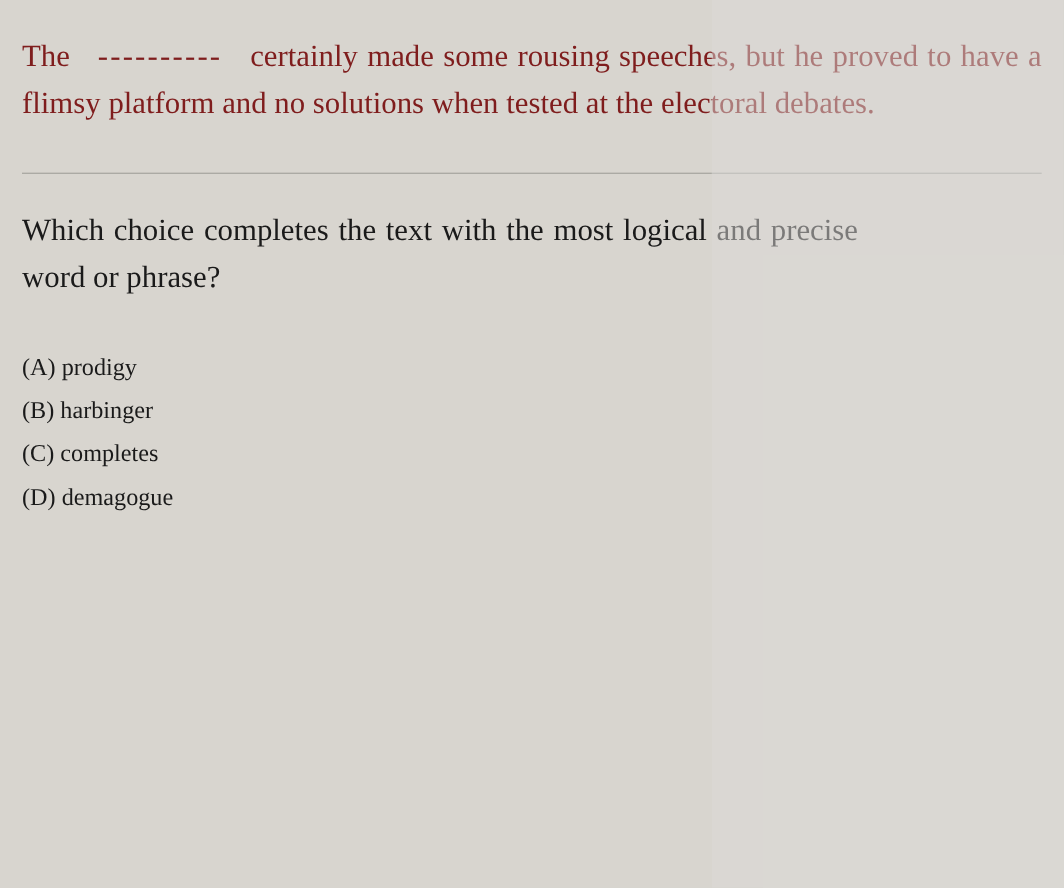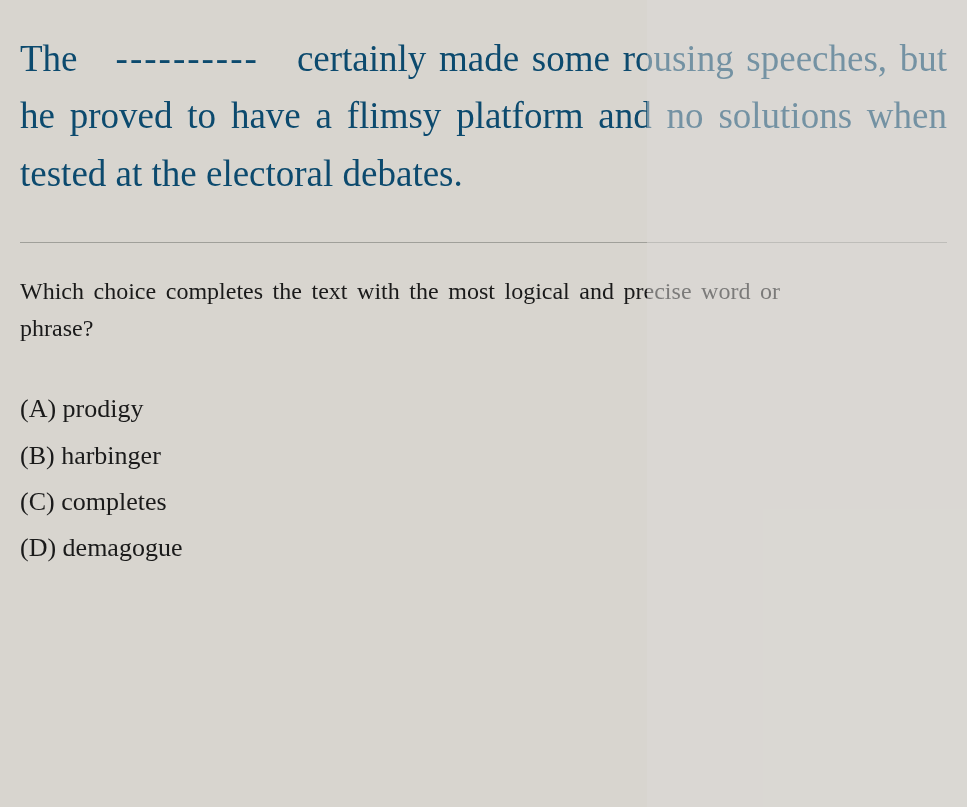--- a/index.html
+++ b/index.html
@@ -30,44 +30,44 @@
       position: absolute;
       top: 0;
       right: 0;
       width: 320px;
       height: 807px;
       background-color: rgba(220, 218, 215, 0.5);
       pointer-events: none;
     }
 
     .passage-block {
-      font-size: 37px;
+      font-size: 28px;
       line-height: 1.55;
-      color: #0c4a6e;
+      color: #7f1d1d;
       margin-bottom: 40px;
       max-width: 940px;
       text-align: justify;
     }
 
     .blank {
       display: inline;
       letter-spacing: 2px;
     }
 
     .question-block {
-      font-size: 24px;
+      font-size: 28px;
       line-height: 1.55;
       color: #1a1a1a;
       margin-bottom: 40px;
       max-width: 760px;
       text-align: justify;
     }
 
     .choices-block {
-      font-size: 26px;
+      font-size: 22px;
       color: #1a1a1a;
       line-height: 1.7;
     }
 
     .choice-item {
       margin-bottom: 2px;
     }
 
     .divider {
       width: 100%;

